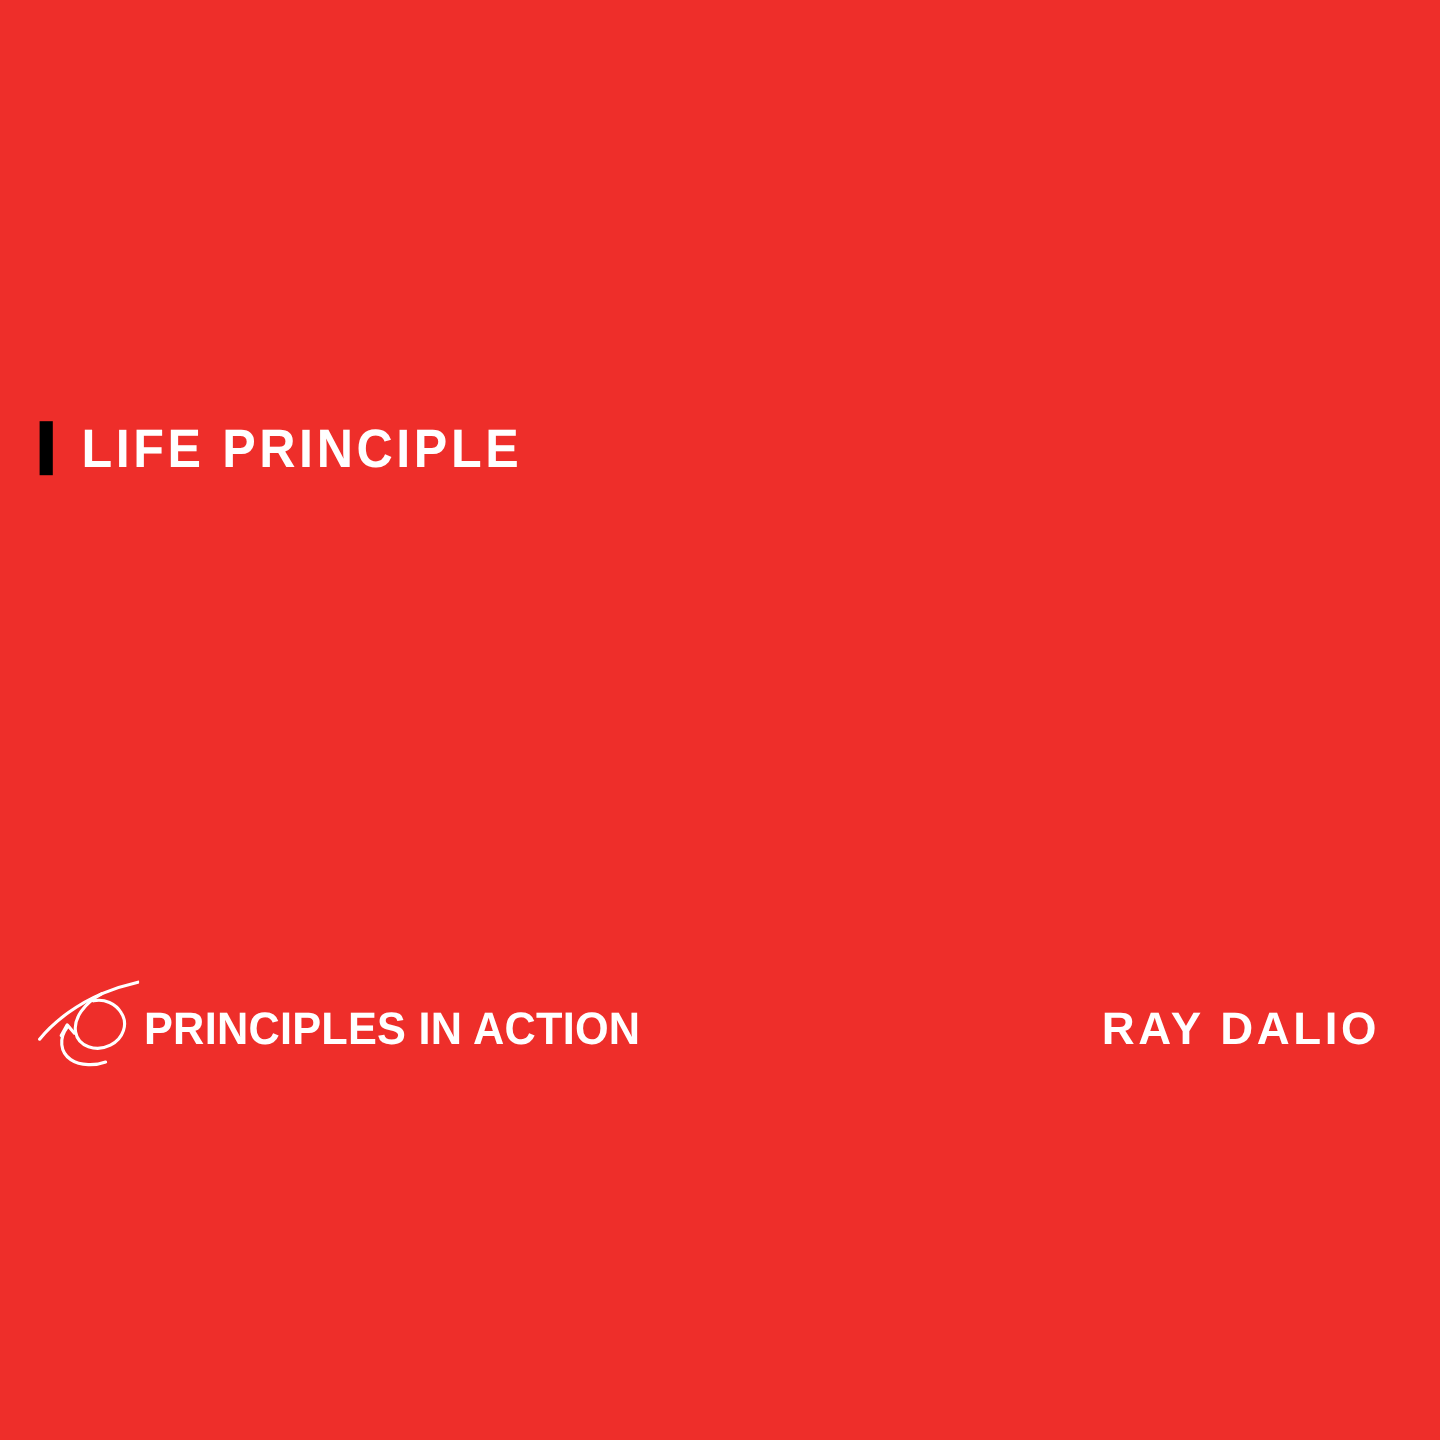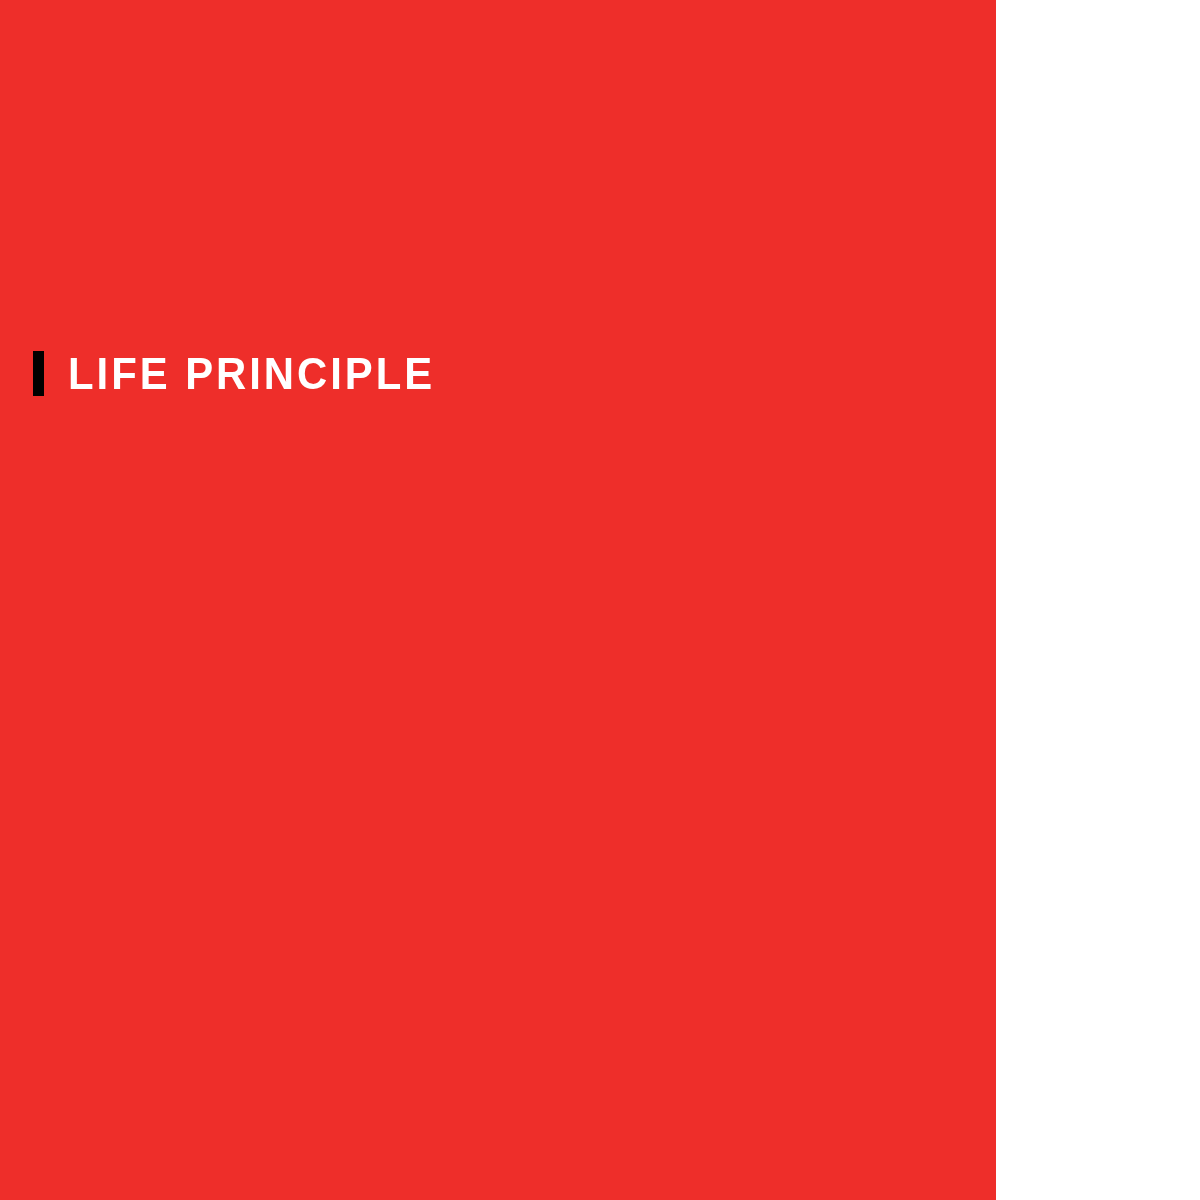--- a/index.html
+++ b/index.html
@@ -11,21 +11,21 @@
   body {
     width: 1200px;
     height: 1200px;
     overflow: hidden;
     font-family: "Liberation Sans", sans-serif;
     -webkit-font-smoothing: antialiased;
   }
 
   #card {
     position: relative;
-    width: 996px;
+    width: 1200px;
     height: 1200px;
     background: #ee2e2a;
     box-sizing: border-box;
   }
 
   
   #header-row {
     position: absolute;
     left: 33px;
     top: 345px;
@@ -158,14 +158,38 @@
 <body>
 
 <div id="card">
 
   <div id="header-row">
     <div id="header-rule"></div>
     <div id="header-title">LIFE PRINCIPLE</div>
   </div>
 
 
+  <div id="footer">
+
+    <div id="footer-brand">
+      <svg id="brand-logo-icon" viewBox="0 0 86 80" aria-hidden="true">
+        <g fill="none" stroke="#ffffff" stroke-width="2.6" stroke-linecap="round" stroke-linejoin="round">
+
+          <path d="M3 50 C 16 34, 36 20, 55 12 C 66 7.5, 76 4.5, 85 2.5"></path>
+
+          <path d="M55 12 C 40 20, 31 33, 33 44 C 35 56, 50 61, 62 55
+                   C 73 49.5, 77 37, 71 28 C 66.5 20.5, 57 16, 48 18"></path>
+
+          <path d="M26 40 C 19 49, 20 61, 29 67 C 37 72.5, 50 72, 58 69"></path>
+
+          <path d="M21 47 L 26 38 L 32 45"></path>
+        </g>
+      </svg>
+      <div id="brand-name">PRINCIPLES IN ACTION</div>
+    </div>
+
+    <div id="footer-author">
+      <div id="author-name">RAY DALIO</div>
+    </div>
+
+  </div>
 
 </div>
 
 </body></html>

